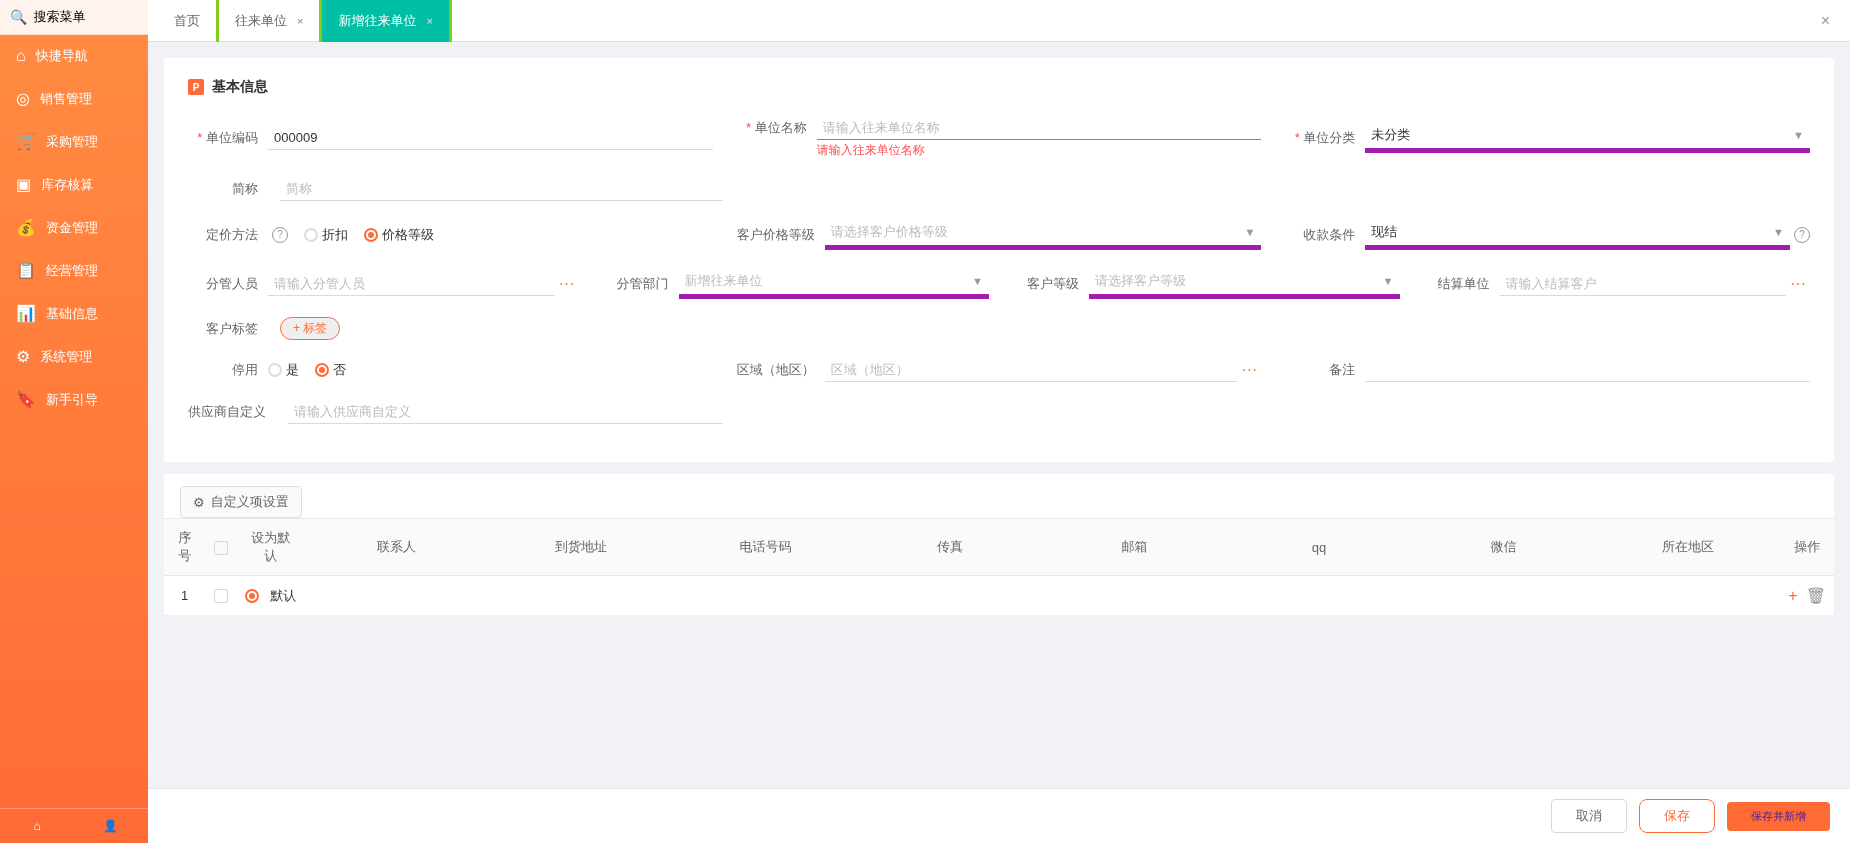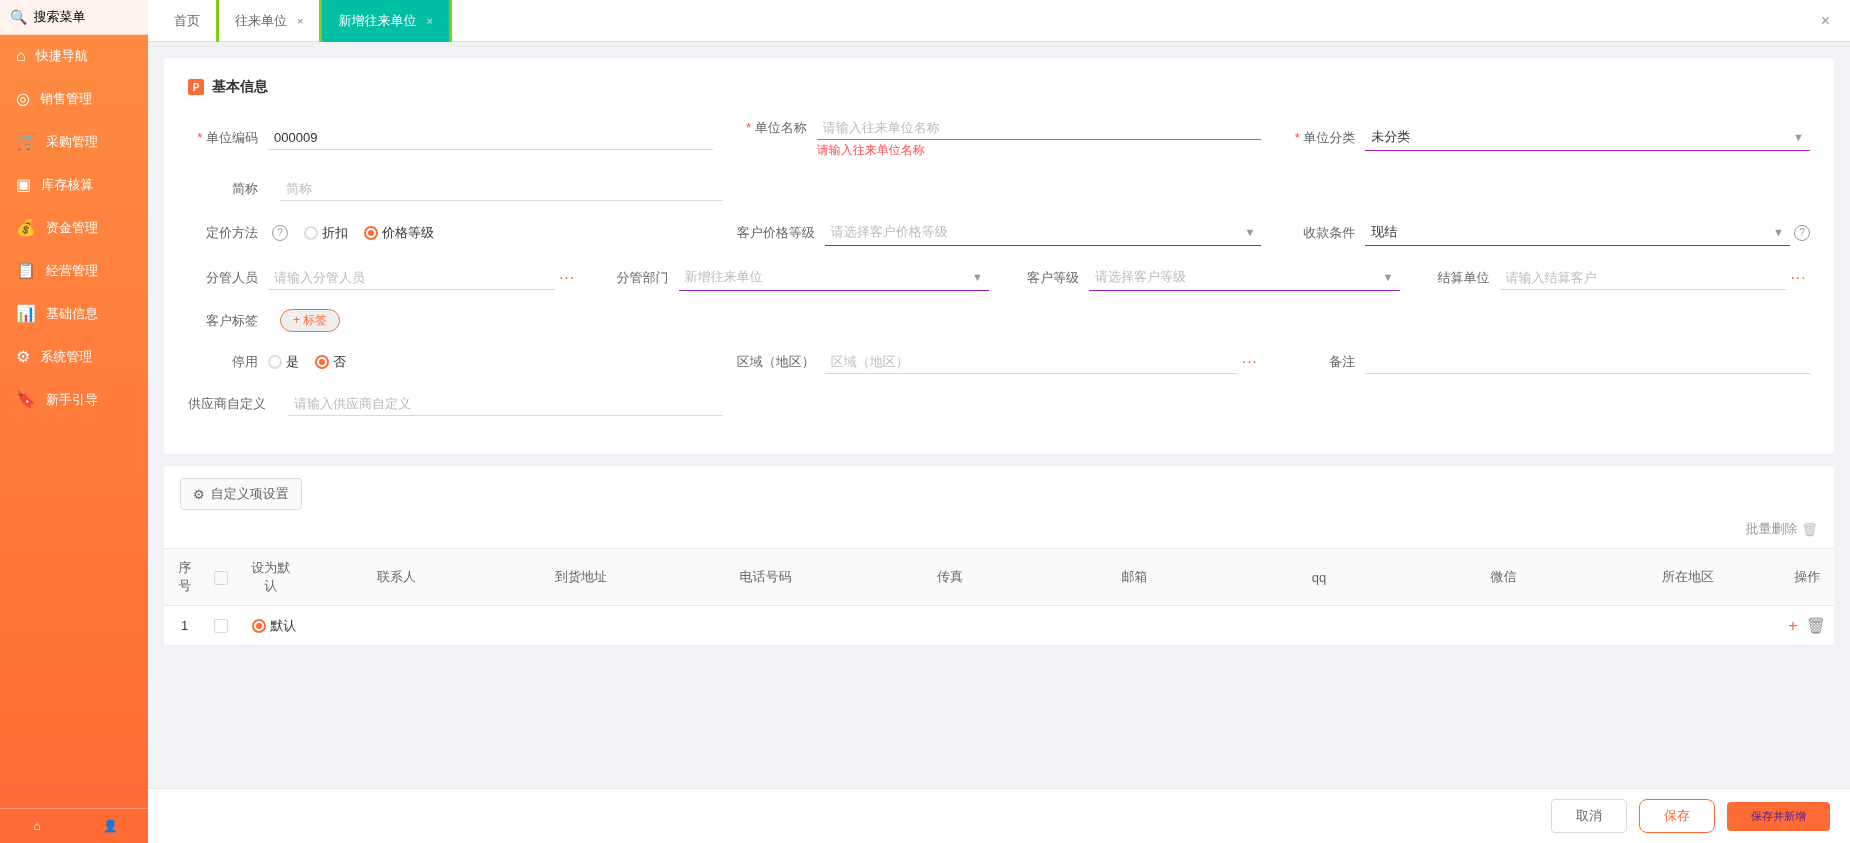--- a/index.html
+++ b/index.html
@@ -189,21 +189,21 @@
       font-size: 13px;
       outline: none;
       background: transparent;
       color: #333;
     }
     .field-input.error-border { border-bottom: 1px solid #ff4d4f; }
     .field-input::placeholder { color: #bbb; }
     .field-select {
       flex: 1;
       border: none;
-      border-bottom: 1px solid #a21caf;
+      border-bottom: 5px solid #a21caf;
       padding: 4px 6px;
       font-size: 13px;
       display: flex;
       align-items: center;
       justify-content: space-between;
       cursor: pointer;
       color: #333;
     }
     .field-select .placeholder { color: #bbb; }
     .select-arrow { color: #999; font-size: 11px; margin-left: 4px; }
@@ -516,24 +516,20 @@
         </div>
       </div>
     </div>
 
     <div class="table-section">
       <div style="padding: 12px 16px 0 16px;">
         <button class="custom-settings-btn">
           <span class="gear-icon">⚙</span>
           <span>自定义项设置</span>
         </button>
-      </div>
-      <div class="table-toolbar">
-        <span class="batch-delete-btn">批量删除</span>
-        <span style="color:#bbb; margin-left:4px;">🗑</span>
       </div>
       <table>
         <thead>
           <tr>
             <th>序号</th>
             <th class="checkbox-cell"><span class="cb"></span></th>
             <th>设为默认</th>
             <th>联系人</th>
             <th>到货地址</th>
             <th>电话号码</th>
@@ -543,21 +539,21 @@
             <th>微信</th>
             <th>所在地区</th>
             <th>操作</th>
           </tr>
         </thead>
         <tbody>
           <tr>
             <td>1</td>
             <td><span class="cb"></span></td>
             <td>
-              <div class="radio-item" style="justify-content:flex-end;">
+              <div class="radio-item" style="justify-content:space-between;">
                 <div class="radio-circle checked"></div>
                 <span>默认</span>
               </div>
             </td>
             <td><input style="border: none; outline: none; width: 100%; text-align: center;"></td>
             <td><input style="border: none; outline: none; width: 100%; text-align: center;"></td>
             <td><input style="border: none; outline: none; width: 100%; text-align: center;"></td>
             <td><input style="border: none; outline: none; width: 100%; text-align: center;"></td>
             <td><input style="border: none; outline: none; width: 100%; text-align: center;"></td>
             <td><input style="border: none; outline: none; width: 100%; text-align: center;"></td>

